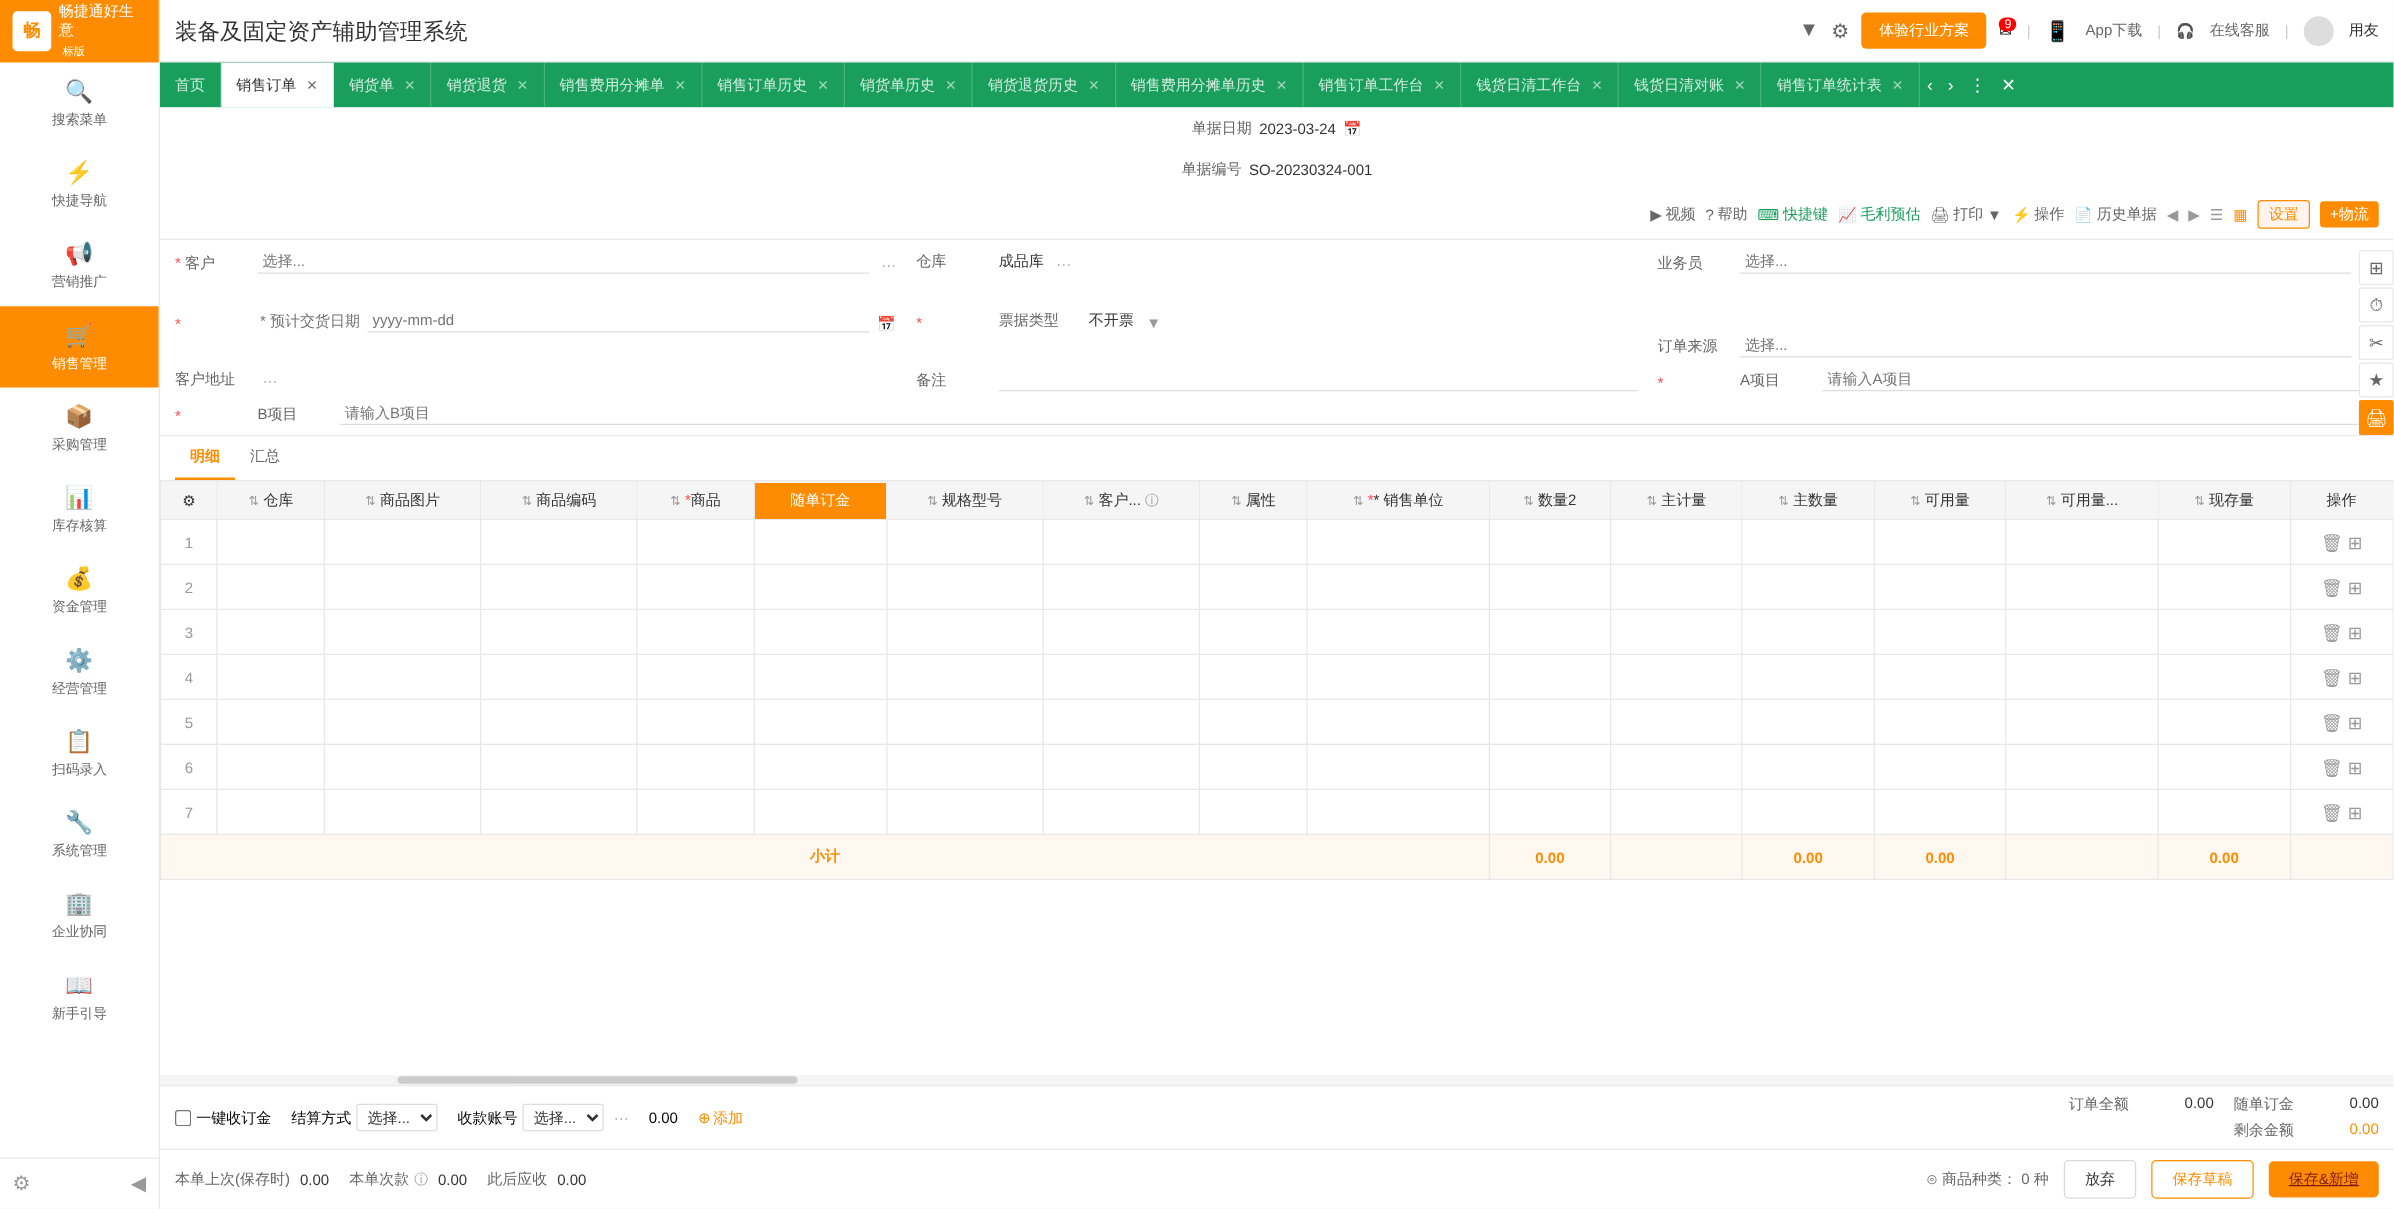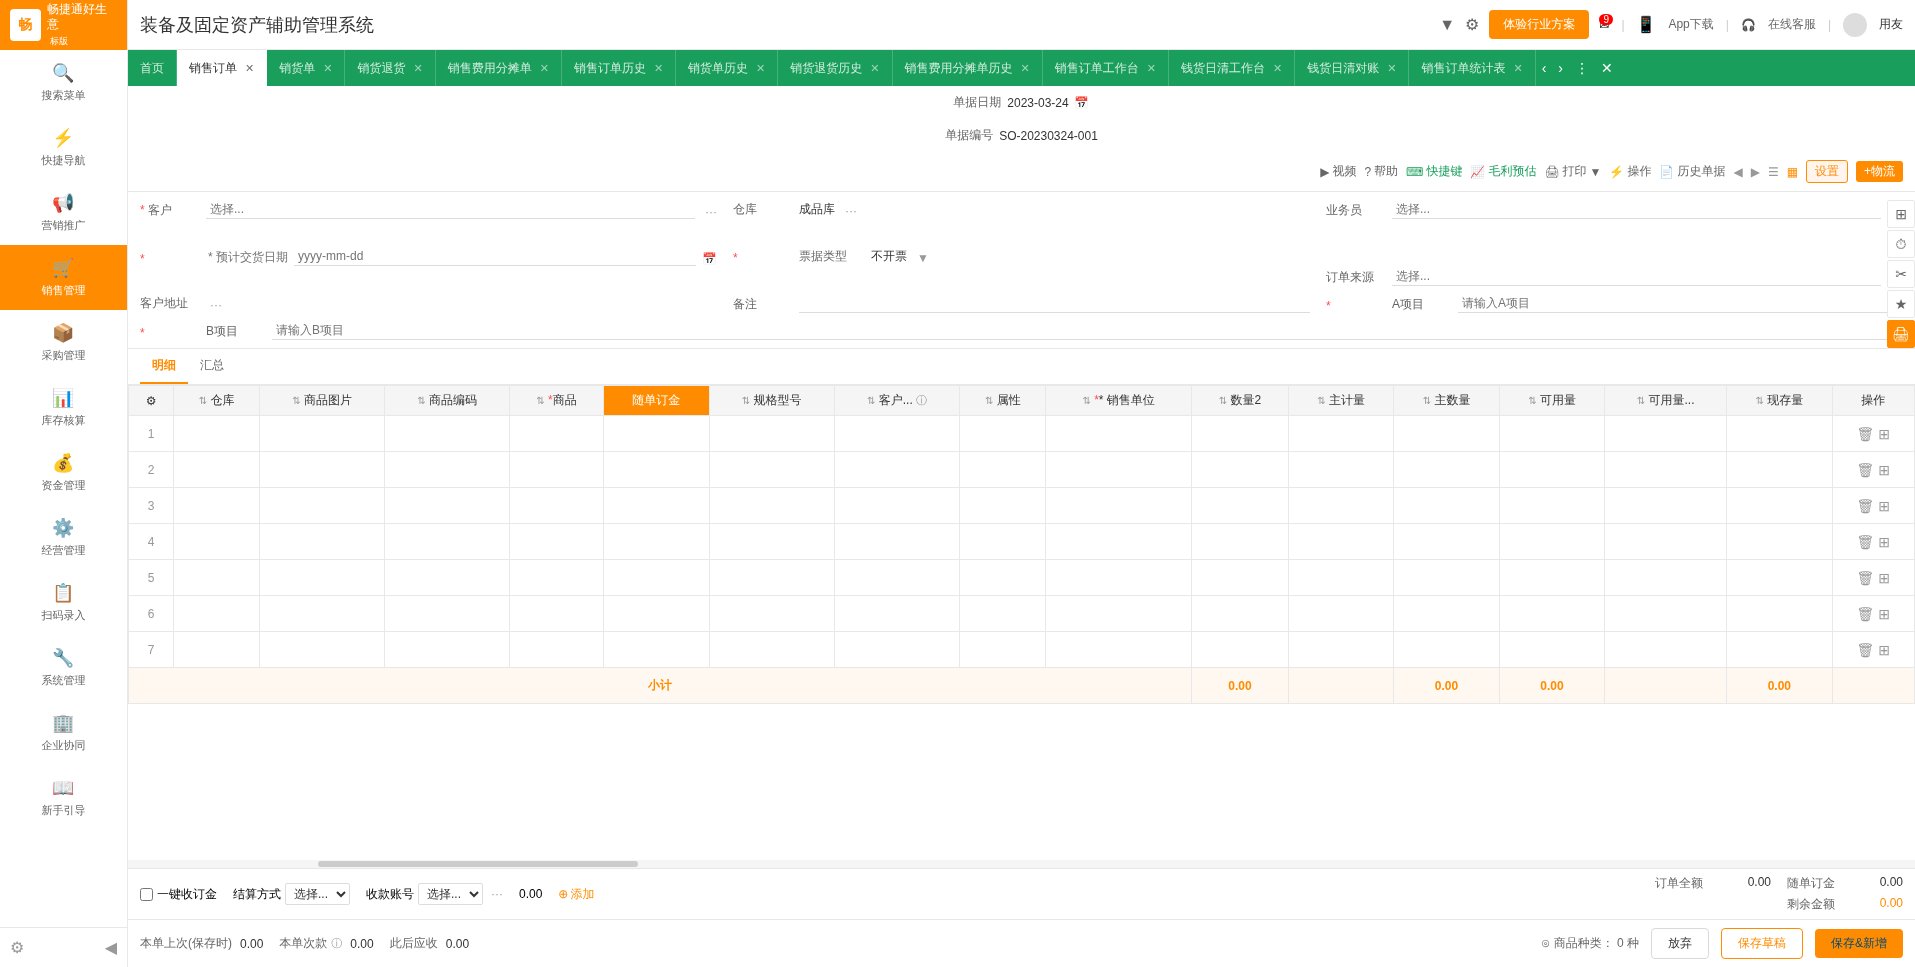--- a/index.html
+++ b/index.html
@@ -98,21 +98,21 @@
     .summary-item { display: flex; gap: 8px; }
     .summary-label { color: #666; }
     .summary-value { color: #333; min-width: 60px; text-align: right; }
     
     
     .status-bar { padding: 8px 12px; background: #fff; border-top: 1px solid #e8e8e8; display: flex; align-items: center; gap: 16px; }
     .status-item { display: flex; align-items: center; gap: 4px; color: #666; }
     .status-right { margin-left: auto; display: flex; align-items: center; gap: 12px; }
     .btn-discard { border: 1px solid #d9d9d9; background: #fff; padding: 6px 16px; border-radius: 4px; cursor: pointer; color: #333; }
     .btn-save-draft { border: 1px solid #ff8c00; background: #fff; padding: 6px 16px; border-radius: 4px; cursor: pointer; color: #ff8c00; }
-    .btn-save-new { background: #ff8c00; color: #0c4a6e; padding: 6px 16px; border-radius: 4px; border: none; cursor: pointer; }
+    .btn-save-new { background: #ff8c00; color: #7f1d1d; padding: 6px 16px; border-radius: 4px; border: none; cursor: pointer; text-decoration: underline; }
     
     
     .right-panel { position: fixed; right: 0; top: 200px; display: flex; flex-direction: column; gap: 2px; z-index: 100; }
     .right-panel-btn { width: 28px; height: 28px; background: #fff; border: 1px solid #e8e8e8; display: flex; align-items: center; justify-content: center; cursor: pointer; color: #666; font-size: 14px; border-radius: 2px; }
     .right-panel-btn.active { background: #ff8c00; color: #fff; border-color: #ff8c00; }
     
     select { border: 1px solid #ddd; border-radius: 2px; padding: 2px 4px; background: #fff; color: #333; outline: none; }
     input[type="checkbox"] { cursor: pointer; }
     
     .green-text { color: #1a9e5c; }

